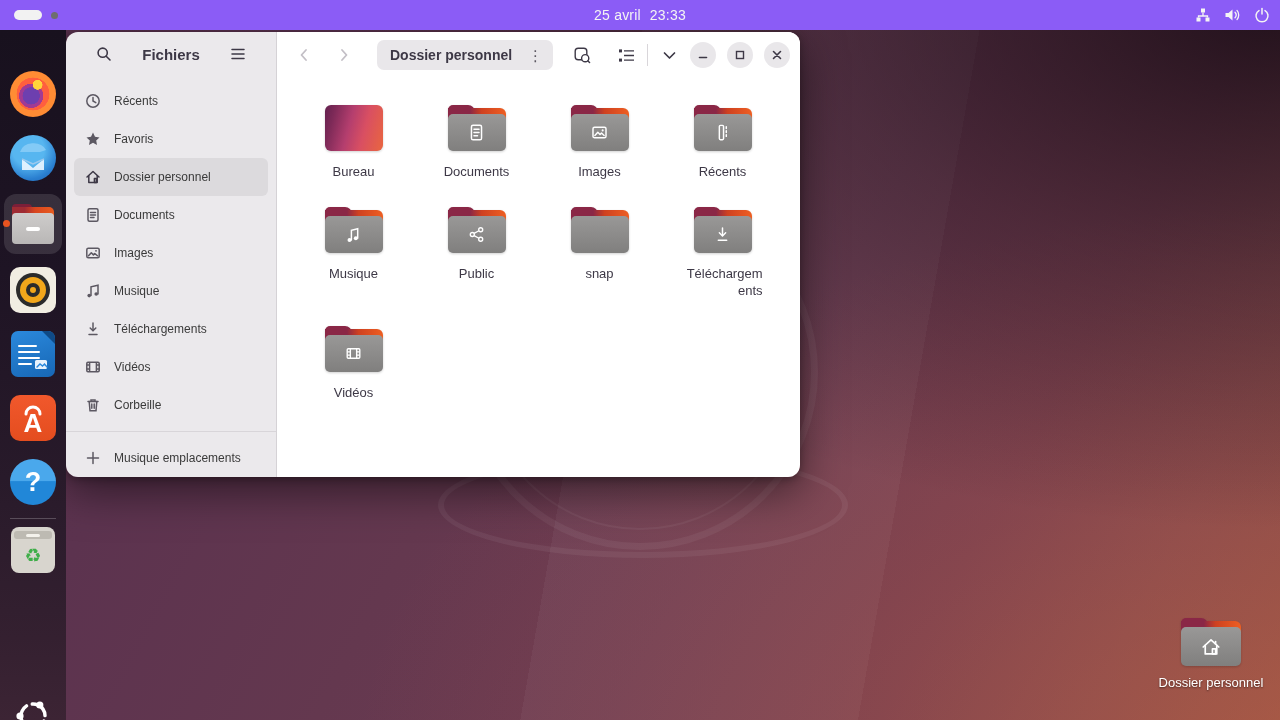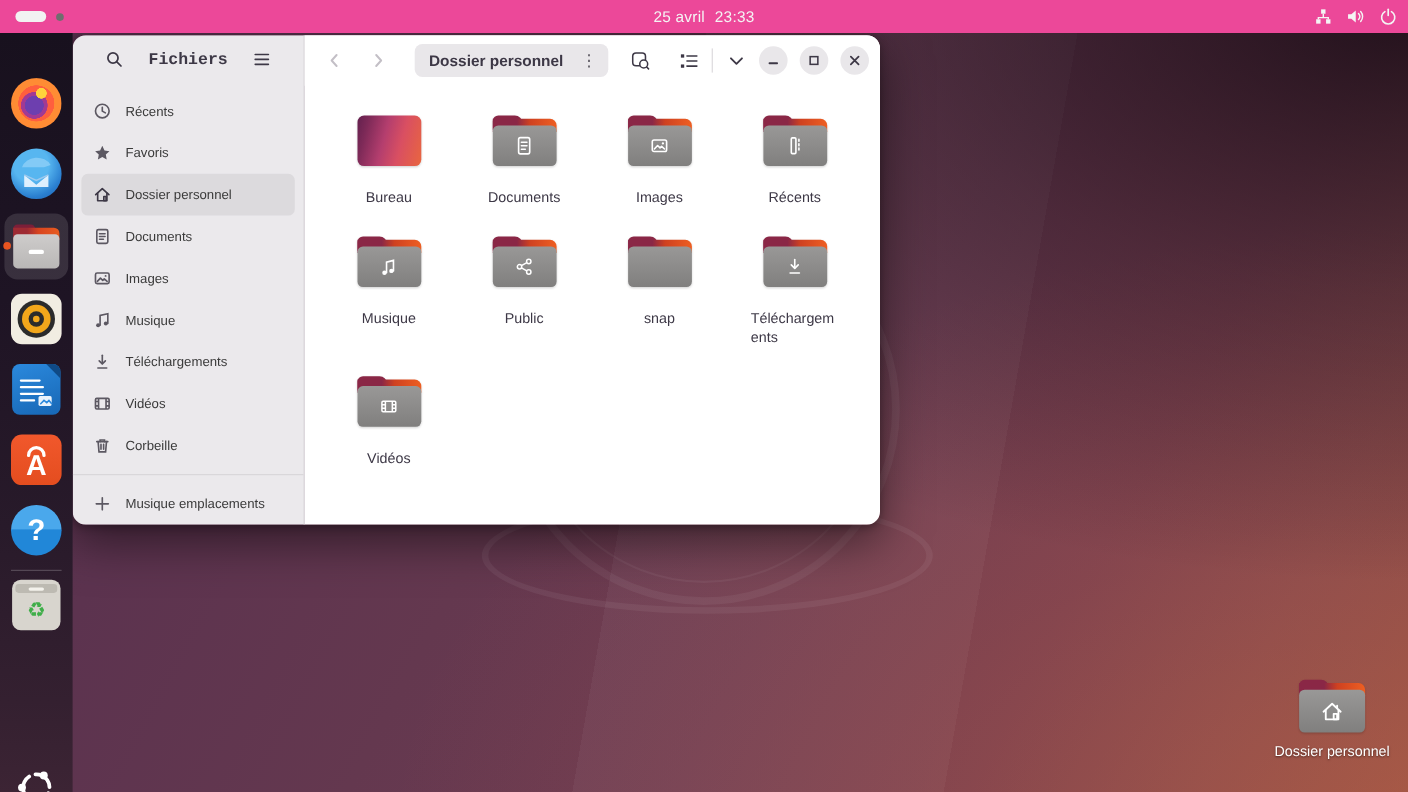--- a/index.html
+++ b/index.html
@@ -17,21 +17,21 @@
   }
   .mascot-circle { position:absolute; left:462px; top:194px; width:356px; height:356px;
     border:7px solid rgba(255,255,255,.055); border-radius:50%; }
   .mascot-circle-inner { position:absolute; left:482px; top:214px; width:316px; height:316px;
     border:2px solid rgba(255,255,255,.05); border-radius:50%; }
   .mascot-ellipse { position:absolute; left:438px; top:452px; width:410px; height:106px;
     border:6px solid rgba(255,255,255,.06); border-radius:50%; }
 
   
   .topbar { position:absolute; left:0; top:0; width:1280px; height:30px; z-index:6;
-    background:#ec4899; color:#f4f4f4; display:flex; align-items:center; }
+    background:#8b5cf6; color:#f4f4f4; display:flex; align-items:center; }
   .ws-indicators { position:absolute; left:14px; top:0; height:30px; display:flex; align-items:center; gap:9px; }
   .ws-pill { width:28px; height:10px; border-radius:5px; background:#f2f2f2; }
   .ws-dot { width:7px; height:7px; border-radius:50%; background:#6e6e6e; }
   .clock { position:absolute; left:0; right:0; text-align:center; font-size:14px; letter-spacing:.2px; }
   .clock .t { margin-left:9px; }
   .status-icons { position:absolute; right:10px; top:0; height:30px; display:flex; align-items:center; gap:13px; }
   .status-icons svg { display:block; }
 
   
   .dock { position:absolute; left:0; top:30px; width:66px; height:690px; z-index:5;
@@ -80,21 +80,21 @@
   .icon-trash .lid { position:absolute; top:4px; left:3px; right:3px; height:8px; border-radius:3px; background:#bdbab2; }
   .icon-trash .slot { position:absolute; top:7px; left:50%; margin-left:-7px; width:14px; height:2.5px; border-radius:2px; background:#f4f2ec; }
   .icon-trash .recycle { margin-top:10px; color:#3fae49; font-size:19px; font-family:"DejaVu Sans",sans-serif; }
   .icon-ubuntu { width:40px; height:40px; }
 
   
   .window { position:absolute; left:66px; top:32px; width:734px; height:445px; z-index:4;
     border-radius:12px; box-shadow:0 14px 44px rgba(0,0,0,.5), 0 2px 8px rgba(0,0,0,.3);
     display:flex; overflow:hidden; }
   .sidebar { width:211px; background:#ebe9ec; border-right:1px solid #d5d2d6; display:flex; flex-direction:column; }
-  .sidebar-header { height:46px; display:flex; align-items:center; padding:0 23px; position:relative;font-family:Liberation Mono, monospace; }
+  .sidebar-header { height:46px; display:flex; align-items:center; padding:0 23px; position:relative; }
   .sidebar-title { flex:1; text-align:center; font-weight:bold; font-size:15px; color:#3d3846; }
   .icon-btn { width:30px; height:30px; border-radius:6px; display:flex; align-items:center; justify-content:center; }
   .sidebar-list { padding:6px 0 0; }
   .side-row { height:38px; margin:0 8px; padding:0 11px; border-radius:6px;
     display:flex; align-items:center; gap:13px; font-size:12px; color:#3a3a3a; }
   .side-row.selected { background:#dcdadd; }
   .side-row svg { flex:none; }
   .side-divider { height:1px; background:#d8d5d9; margin:7px 0; }
 
   .content { flex:1; background:#ffffff; display:flex; flex-direction:column; }
@@ -104,21 +104,21 @@
     display:flex; align-items:center; padding:0 6px 0 13px; }
   .path-label { flex:1; font-size:14px; font-weight:bold; color:#3d3846; }
   .kebab { color:#5c5862; font-size:15px; line-height:1; padding:0 4px; }
   .hb-group { display:flex; align-items:center; margin-left:14px; }
   .hb-sep { width:1px; height:22px; background:#d9d6da; margin:0 6px; }
   .win-controls { margin-left:auto; display:flex; align-items:center; gap:11px; }
   .win-btn { width:26px; height:26px; border-radius:50%; background:#e9e7ea; display:flex; align-items:center; justify-content:center; }
 
   .files-grid { padding:27px 0 0 15px; display:grid; grid-template-columns:repeat(4,123px); row-gap:26px; }
   .file-cell { display:flex; flex-direction:column; align-items:center; }
-  .file-label { margin-top:20px; font-size:13px; color:#3d3846; text-align:left; max-width:80px;
+  .file-label { margin-top:12px; font-size:13px; color:#3d3846; text-align:right; max-width:80px;
     overflow-wrap:break-word; line-height:1.35; }
 
   
   .folder { position:relative; width:58px; height:46px; filter:drop-shadow(0 1px 1px rgba(0,0,0,.18)); }
   .folder .tab { position:absolute; left:0; top:0; width:27px; height:13px; border-radius:5px 7px 0 0; background:#8a2746; }
   .folder .flap { position:absolute; left:0; top:3px; right:0; height:12px; border-radius:0 6px 0 0;
     background:linear-gradient(90deg,#8a2746 0 38%,#cf4120 58%,#ee5f22); }
   .folder .front { position:absolute; left:0; right:0; top:9px; bottom:0; border-radius:5px;
     background:linear-gradient(180deg,#999897,#807f7e); display:flex; align-items:center; justify-content:center; }
   .tile-desktop { width:58px; height:46px; border-radius:6px;

